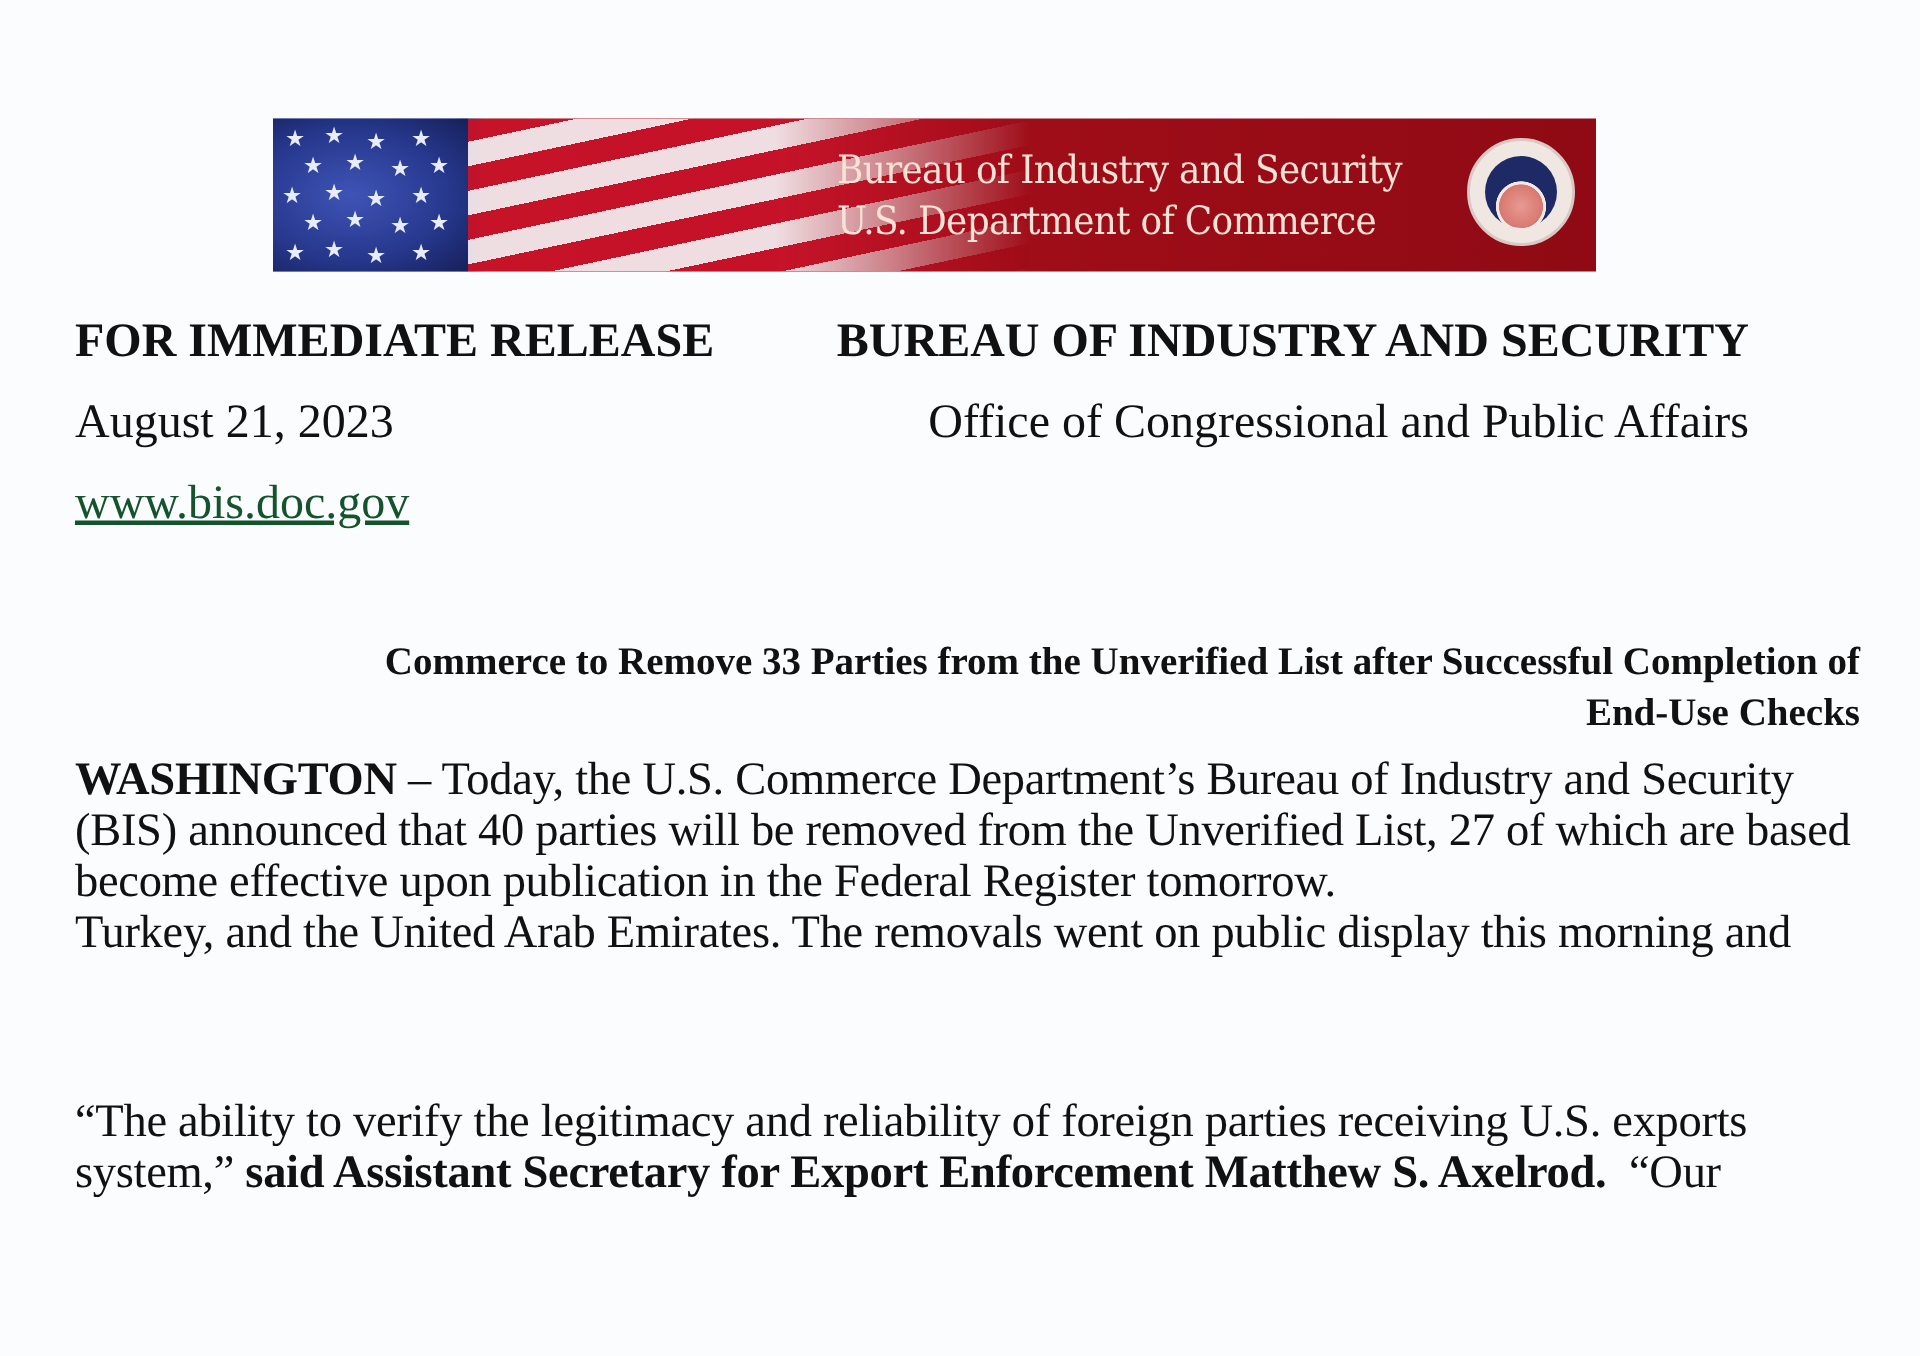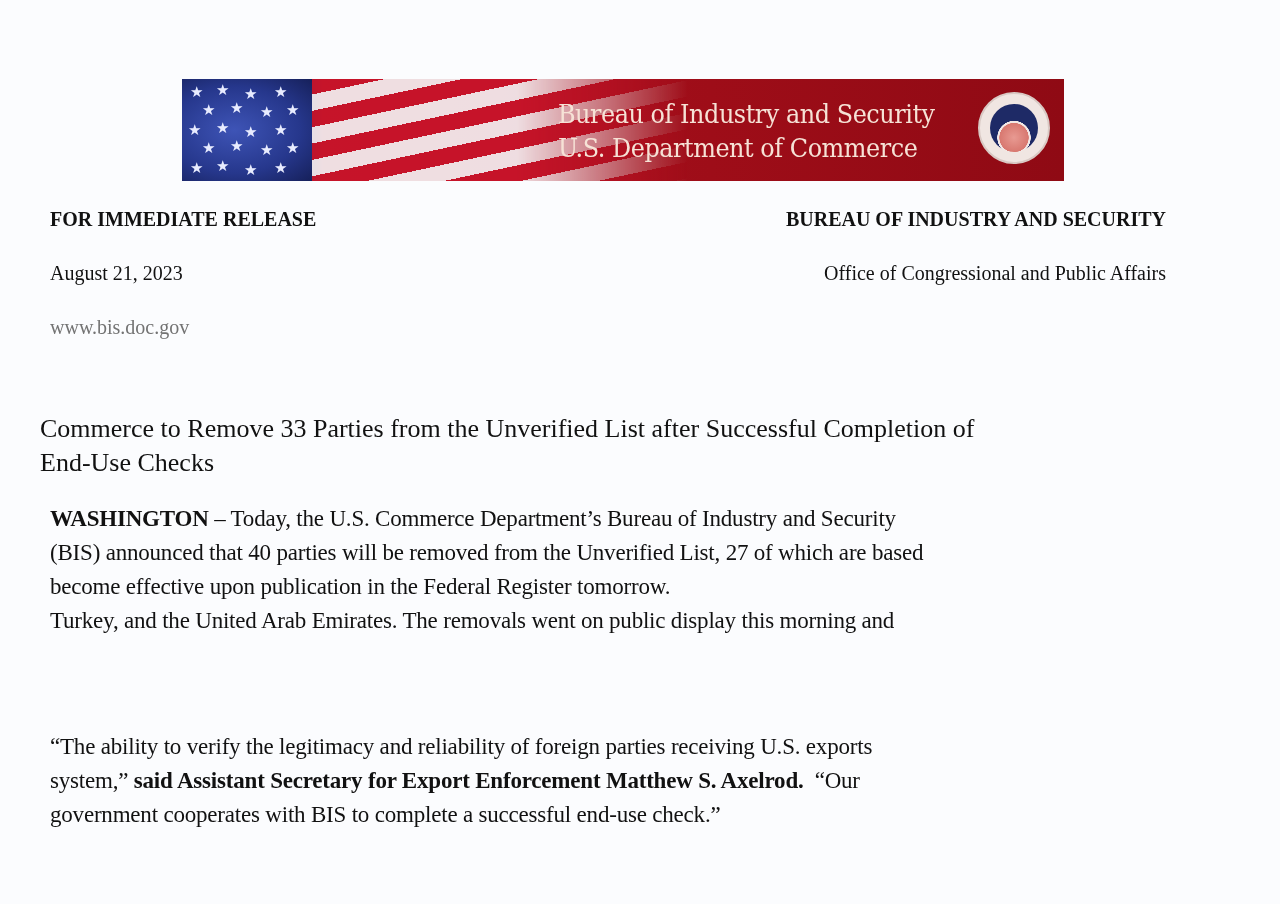--- a/index.html
+++ b/index.html
@@ -34,29 +34,29 @@
     transform:scaleX(0.92); transform-origin:left top;
   }
   .seal {
     position:absolute; left:796px; top:13px; width:72px; height:72px; border-radius:50%;
     background:#f0e6e2; border:2px solid #d9c9c4; box-sizing:border-box;
   }
   .seal-inner {
     position:absolute; left:10px; top:10px; width:48px; height:48px; border-radius:50%;
     background:radial-gradient(circle at 50% 70%, #e89a92 0%, #d87870 35%, #f2e8e6 36%, #f2e8e6 40%, #1e2a66 41%, #1e2a66 100%);
   }
-  .hdr { position:absolute; font-size:20px; }
+  .hdr { position:absolute; font-size:32px; }
   .bold { font-weight:bold; }
-  .link { color:#737373; }
+  .link { color:#14532d; text-decoration:underline; }
   .title {
-    position:absolute; left:40px; top:412px; width:1200px; text-align:left;
-    font-size:26px; font-weight:normal; line-height:34px;
+    position:absolute; left:40px; top:424px; width:1200px; text-align:right;
+    font-size:26px; font-weight:bold; line-height:34px;
   }
   .para {
-    position:absolute; left:50px; width:1160px; font-size:23px; line-height:34px;
+    position:absolute; left:50px; width:1160px; font-size:31px; line-height:34px;
     letter-spacing:-0.2px;
     font-family:Liberation Serif, serif;
   }
   .para .ln { display:block; white-space:nowrap; }
 </style>
 </head>
 <body>
 
 <div class="banner">
   <div class="stripes"></div>
@@ -106,14 +106,13 @@
 <div class="para" style="top:502px">
   <span class="ln"><b>WASHINGTON</b><span> – Today, the U.S. Commerce Department’s Bureau of Industry and Security</span></span>
   <span class="ln">(BIS) announced that 40 parties will be removed from the Unverified List, 27 of which are based</span>
   <span class="ln">become effective upon publication in the Federal Register tomorrow.</span>
   <span class="ln">Turkey, and the United Arab Emirates.  The removals went on public display this morning and</span>
 </div>
 
 <div class="para" style="top:730px">
   <span class="ln">“The ability to verify the legitimacy and reliability of foreign parties receiving U.S. exports</span>
   <span class="ln"><span>system,” </span><b>said Assistant Secretary for Export Enforcement Matthew S. Axelrod.</b><span style="white-space:pre">  “Our</span></span>
-  <span class="ln">government cooperates with BIS to complete a successful end-use check.”</span>
 </div>
 
 </body></html>

